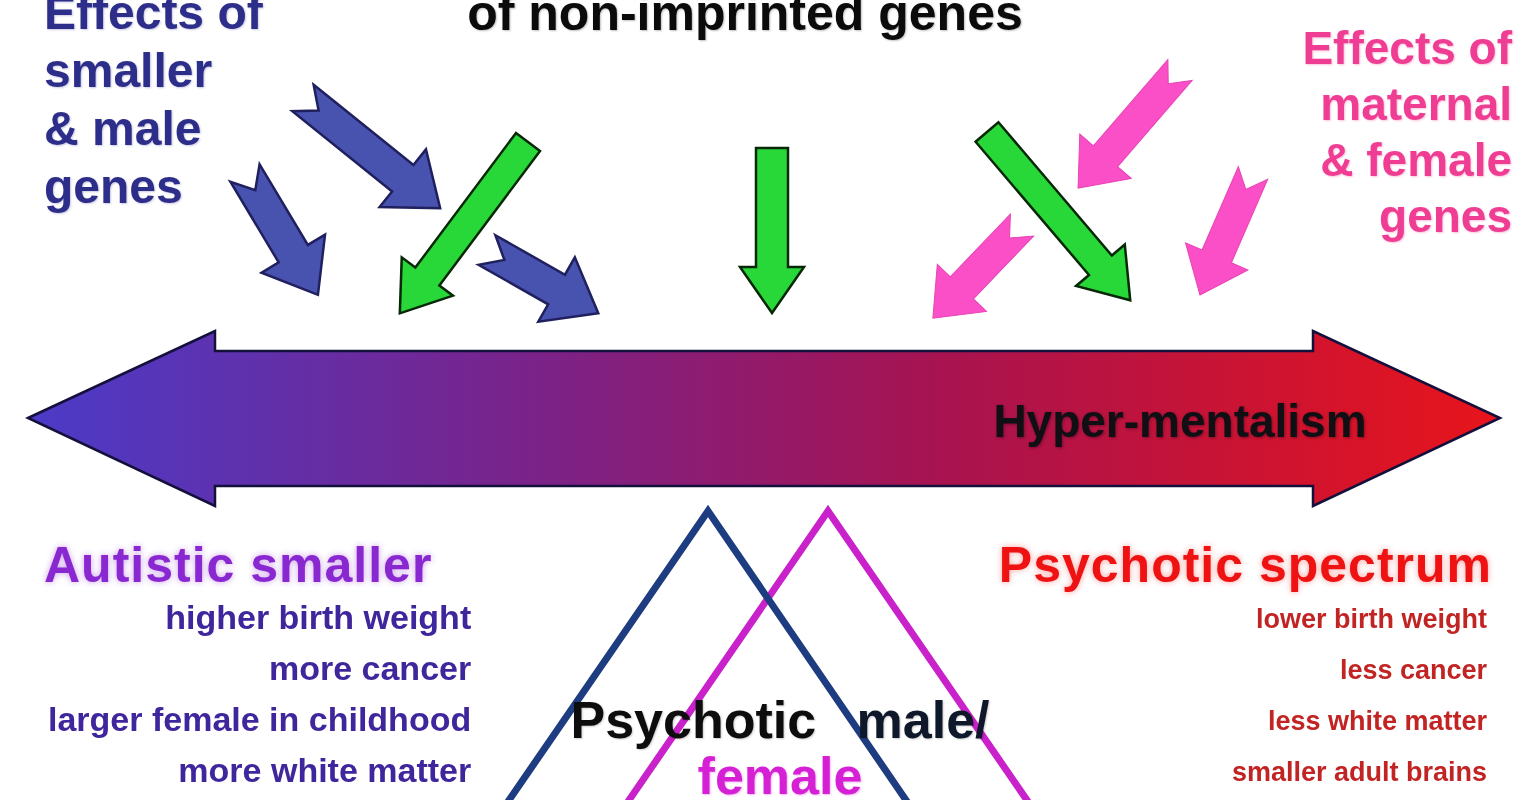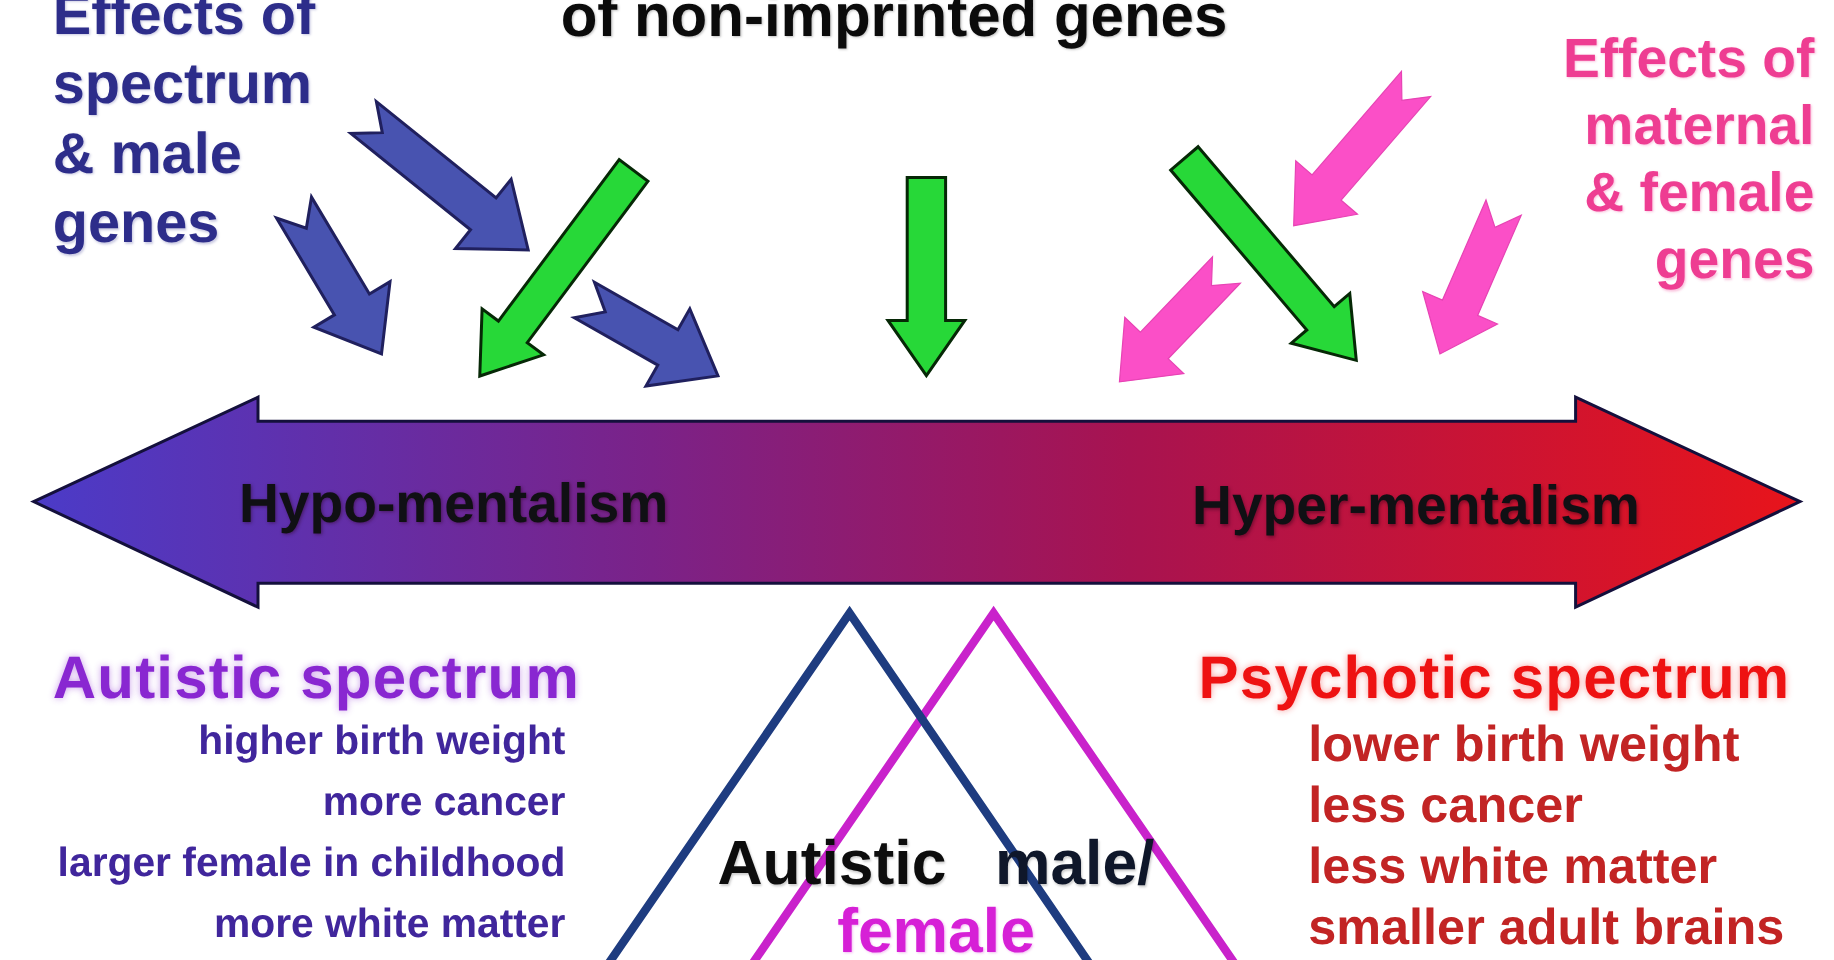--- a/index.html
+++ b/index.html
@@ -20,21 +20,21 @@
   .axis-label{font-size:46px;color:#101014;text-align:center;text-shadow:1px 1px 3px rgba(40,0,20,.45);}
   .axis-label.hypo{left:158px;top:392px;width:440px;}
   .axis-label.hyper{left:962px;top:394px;width:436px;}
 
   
   .autistic-title{left:44px;top:536px;font-size:50px;letter-spacing:1px;color:#8927D1;text-shadow:0 0 6px rgba(137,39,209,.45);}
   .autistic-list{left:48px;top:592px;font-size:34px;line-height:51px;color:#40269C;text-align:right;}
 
   
   .psychotic-title{right:36px;top:536px;font-size:50px;letter-spacing:1px;color:#EE1212;text-align:right;text-shadow:0 0 6px rgba(238,18,18,.4);}
-  .psychotic-list{right:41px;top:594px;font-size:42px;line-height:51px;color:#C22424;text-align:left;}
+  .psychotic-list{right:41px;top:594px;font-size:27px;line-height:51px;color:#C22424;text-align:right;}
 
   
   .balanced-block{left:480px;top:692px;width:600px;text-align:center;font-size:52px;line-height:56px;color:#0D0D0D;text-shadow:1px 1px 2px rgba(0,0,0,.2);}
   .balanced-block .male{color:#0f172a;margin-left:26px;}
   .balanced-block .female-line{color:#D620D6;text-shadow:1px 1px 2px rgba(214,32,214,.3);}
 
   
   .blue-arrow{stroke:#20205E;stroke-width:2.5;}
   .green-arrow{stroke:#062806;stroke-width:2.5;}
   .pink-arrow{stroke:#E743B4;stroke-width:1;}
@@ -69,53 +69,52 @@
     <path class="pink-arrow" transform="translate(1022,225) rotate(133.7)" d="M0 -16 L87 -16 L87 -34 L129 0 L87 34 L87 16 L0 16 L18 0 Z" fill="#FB4FC7"></path>
 
     <polygon class="axis-arrow" fill="url(#axisGrad)" points="28,418 215,331 215,351 1313,351 1313,331 1500,418 1313,506 1313,486 215,486 215,506"></polygon>
 
     <polyline class="curve" points="625,806 828,511 1031,806" stroke="#C922CB"></polyline>
     <polyline class="curve" points="505,806 708,511 910,806" stroke="#1E3C80"></polyline>
   </svg>
 
   <div class="txt paternal-block">
     <div>Effects of</div>
-    <div>spectrum</div>
+    <div>smaller</div>
     <div>&amp; male</div>
     <div>genes</div>
   </div>
 
   <div class="txt center-block">
     <div>of non-imprinted genes</div>
   </div>
 
   <div class="txt maternal-block">
     <div>Effects of</div>
     <div>maternal</div>
     <div>&amp; female</div>
     <div>genes</div>
   </div>
 
-  <div class="txt axis-label hypo">Hypo-mentalism</div>
   <div class="txt axis-label hyper">Hyper-mentalism</div>
 
-  <div class="txt autistic-title">Autistic spectrum</div>
+  <div class="txt autistic-title">Autistic smaller</div>
   <div class="txt autistic-list">
     <div>higher birth weight</div>
     <div>more cancer</div>
     <div>larger female in childhood</div>
     <div>more white matter</div>
   </div>
 
   <div class="txt psychotic-title">Psychotic spectrum</div>
   <div class="txt psychotic-list">
     <div>lower birth weight</div>
     <div>less cancer</div>
     <div>less white matter</div>
     <div>smaller adult brains</div>
   </div>
 
   <div class="txt balanced-block">
-    <div><span>Autistic </span><span class="male">male/</span></div>
+    <div><span>Psychotic </span><span class="male">male/</span></div>
     <div class="female-line">female</div>
   </div>
 
 </div>
 
 </body></html>

